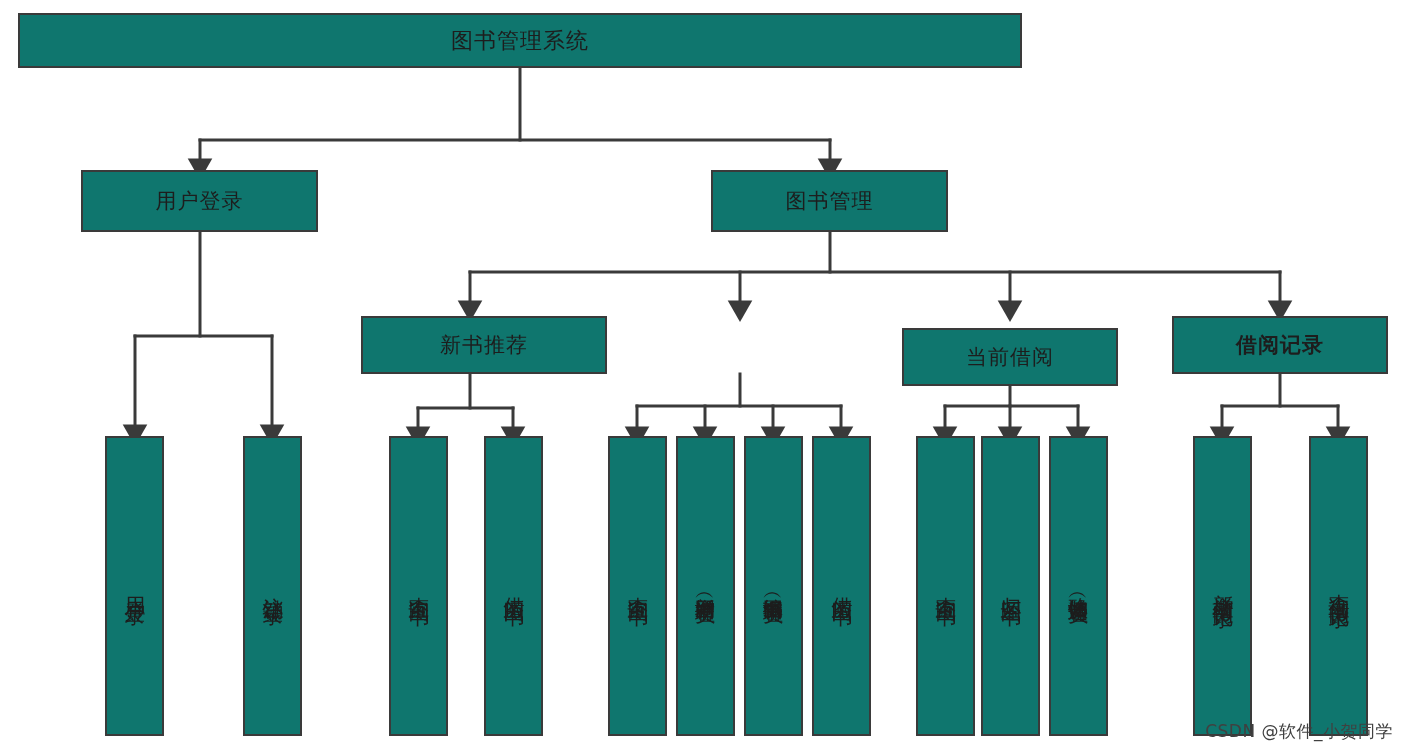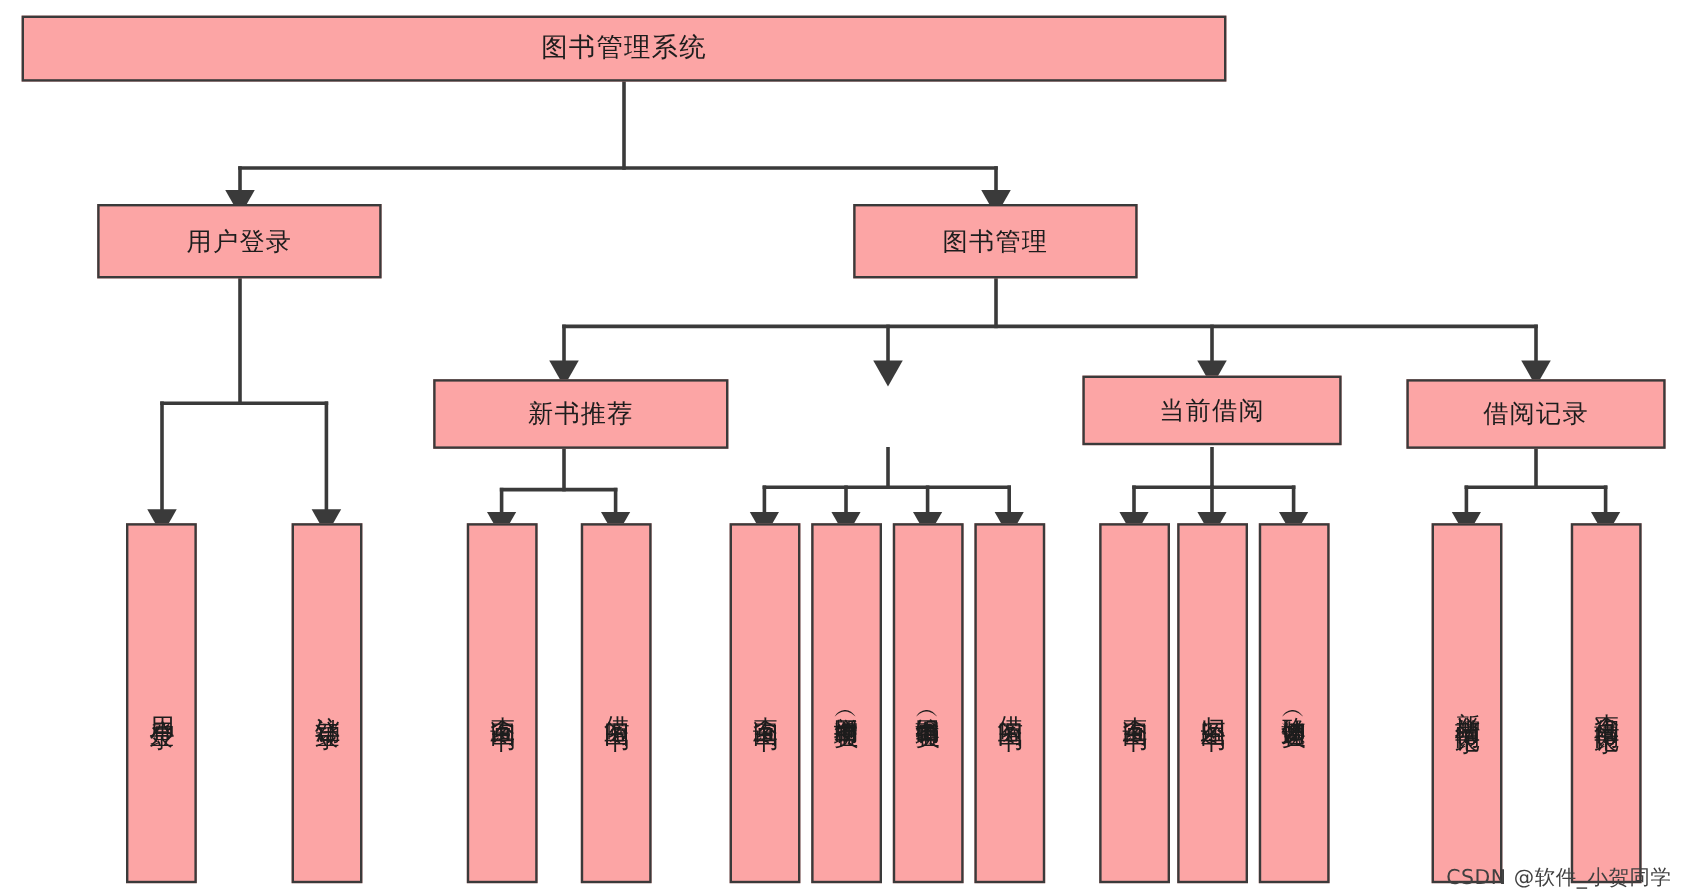--- a/index.html
+++ b/index.html
@@ -10,21 +10,21 @@
     font-family:"Liberation Sans","DejaVu Sans",sans-serif;
     overflow:hidden;
     position:relative;
   }
   #diagram-root{position:absolute;left:0;top:0;width:1405px;height:747px;}
   svg#tree-svg{position:absolute;left:0;top:0;width:1405px;height:747px;}
 
   .node-box{
     position:absolute;
     box-sizing:border-box;
-    background:#fca5a5;
+    background:#0f766e;
     border:2.5px solid #3a3a3a;
     display:flex;
     align-items:center;
     justify-content:center;
   }
   .node-label{
     color:#1d1d1d;
     font-size:21px;
     line-height:1.25;
     letter-spacing:1px;
@@ -124,24 +124,24 @@
   <div class="node-box" style="left:81px;top:170px;width:237px;height:62px;">
     <span class="node-label">用户登录</span>
   </div>
   <div class="node-box" style="left:711px;top:170px;width:237px;height:62px;justify-content:center;">
     <span class="node-label">图书管理</span>
   </div>
 
   <div class="node-box" style="left:361px;top:316px;width:246px;height:58px;">
     <span class="node-label">新书推荐</span>
   </div>
-  <div class="node-box" style="left:902px;top:313px;width:216px;height:58px;">
+  <div class="node-box" style="left:902px;top:328px;width:216px;height:58px;">
     <span class="node-label">当前借阅</span>
   </div>
-  <div class="node-box" style="left:1172px;top:316px;width:216px;height:58px;">
+  <div class="node-box" style="left:1172px;top:316px;width:216px;height:58px;font-weight:bold;">
     <span class="node-label">借阅记录</span>
   </div>
 
   <div class="node-box leaf" style="left:105px;top:436px;width:59px;height:300px;">
     <span class="node-label">用户登录</span>
   </div>
   <div class="node-box leaf" style="left:243px;top:436px;width:59px;height:300px;">
     <span class="node-label">注销登录</span>
   </div>
 

